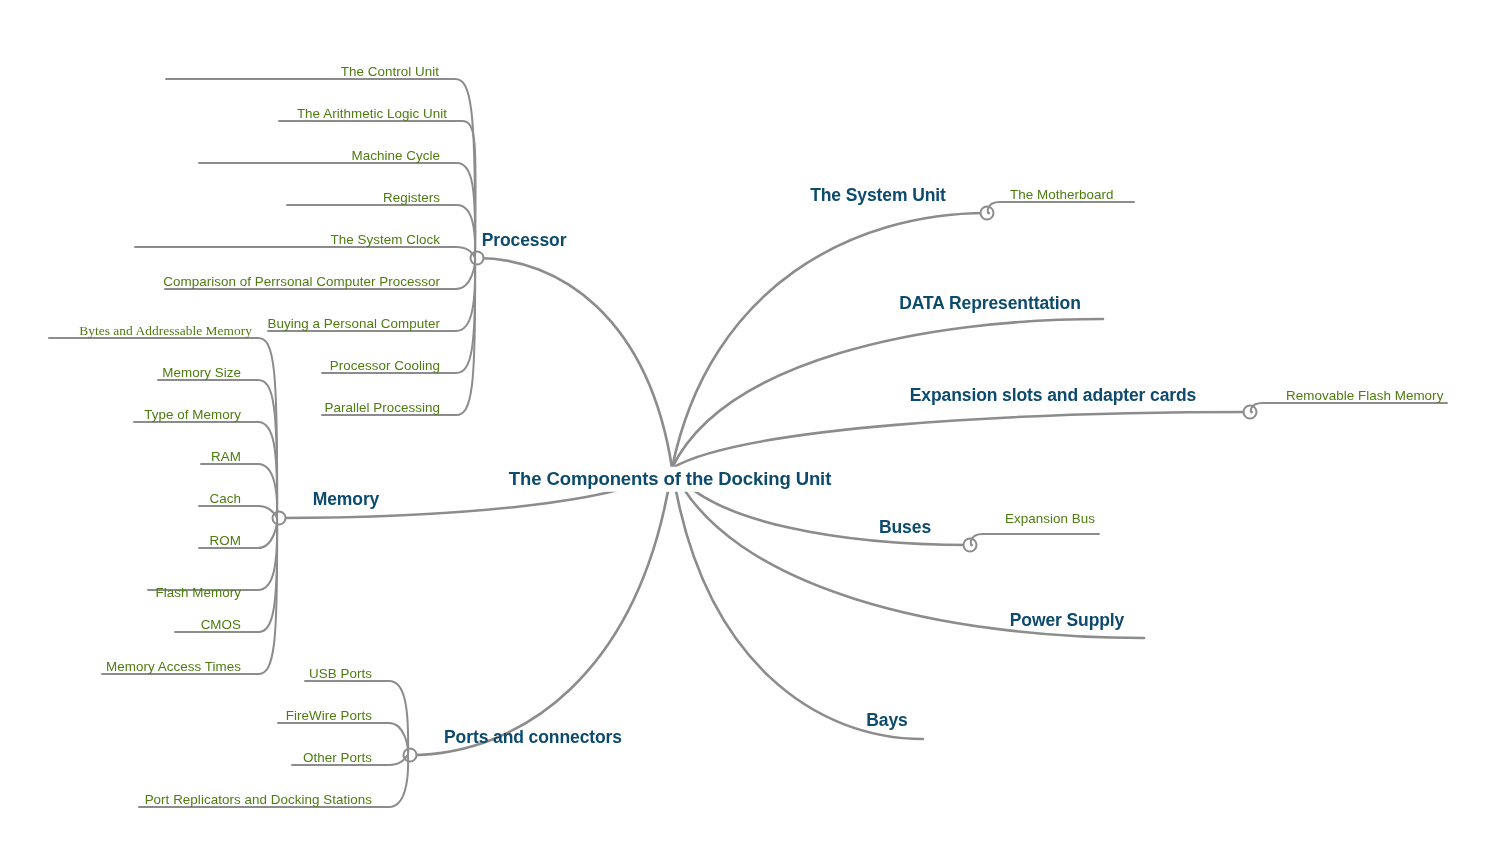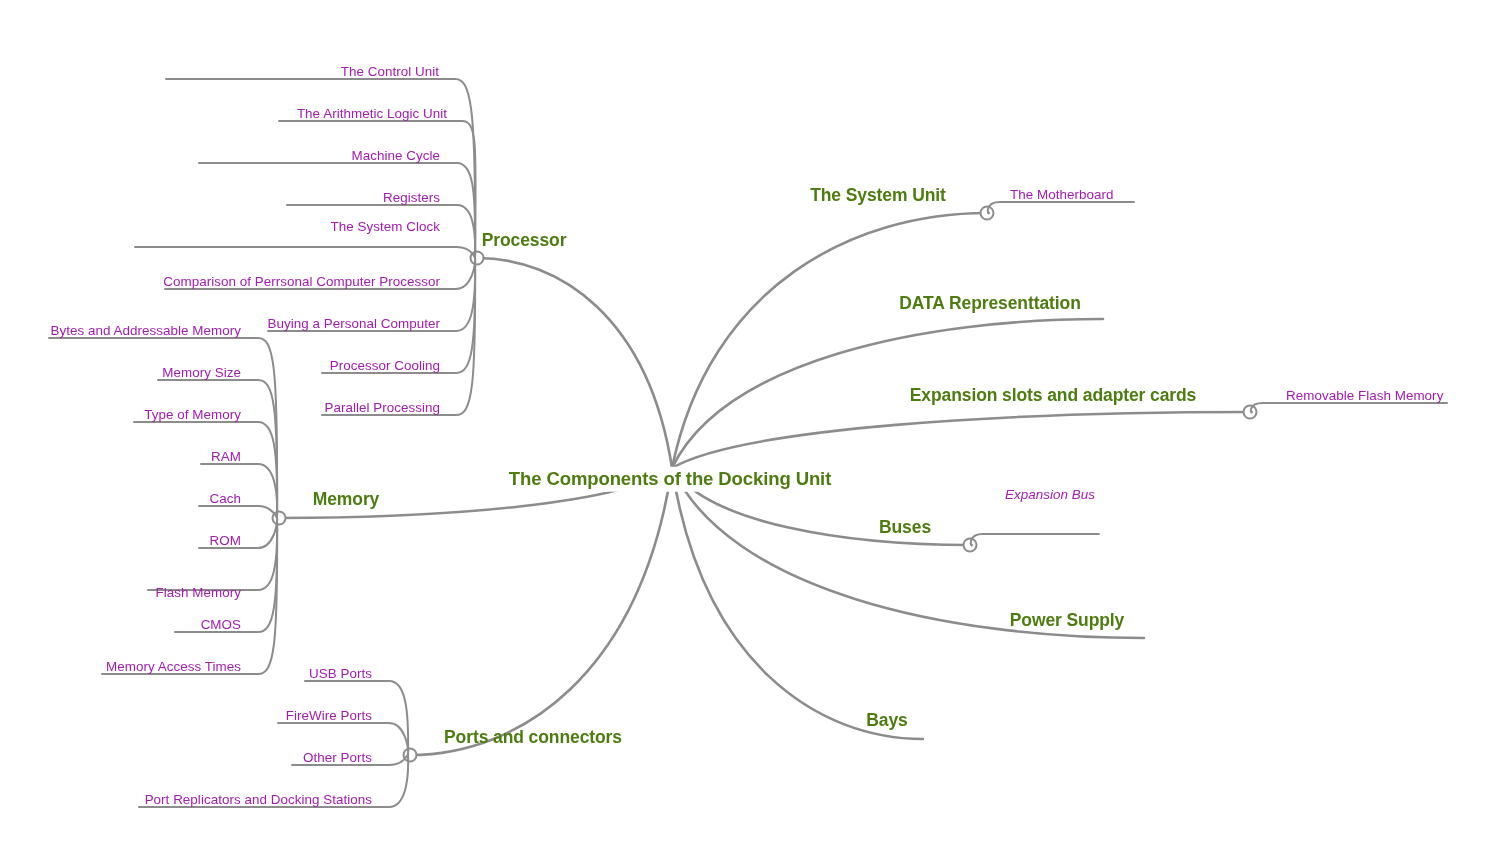--- a/index.html
+++ b/index.html
@@ -36,37 +36,37 @@
     stroke-width: 2.6;
   }
   .node-dot {
     fill: #ffffff;
     stroke: #8c8c8c;
     stroke-width: 2;
   }
   .label {
     position: absolute;
     white-space: nowrap;
-    color: #4d7c0f;
+    color: #0c4a6e;
     line-height: 1;
   }
   .label.root {
     font-size: 18.5px;
     font-weight: bold;
     letter-spacing: -0.1px;
   }
   .label.lvl1 {
     font-size: 17.5px;
     font-weight: bold;
     letter-spacing: -0.1px;
   }
   .label.leaf {
     font-size: 13.4px;
     font-weight: normal;
-    color: #a21caf;
+    color: #4d7c0f;
     letter-spacing: 0.05px;
   }
   .label.anchor-end {
     transform: translateX(-100%);
   }
   .label.anchor-mid {
     transform: translateX(-50%);
   }
 </style>
 </head>
@@ -114,44 +114,44 @@
       <path d="M 972 545 C 971 547.8, 967 534, 983 534 L 1099 534" class="edge"></path>
       <path d="M 672 468 C 728.64 590.4, 945.76 638, 1144 638" class="edge edge-thick"></path>
       <path d="M 672 468 C 702.12 663.12, 817.5799999999999 739, 923 739" class="edge edge-thick"></path>
     </svg>
   <div id="labels">
       <div class="label lvl1 anchor-mid" style="left: 524px; top: 232px;">Processor</div>
       <div class="label leaf anchor-end" style="left: 439px; top: 65px;">The Control Unit</div>
       <div class="label leaf anchor-end" style="left: 447px; top: 107px;">The Arithmetic Logic Unit</div>
       <div class="label leaf anchor-end" style="left: 440px; top: 149px;">Machine Cycle</div>
       <div class="label leaf anchor-end" style="left: 440px; top: 191px;">Registers</div>
-      <div class="label leaf anchor-end" style="left: 440px; top: 220px;">The System Clock</div>
+      <div class="label leaf anchor-end" style="left: 440px; top: 233px;">The System Clock</div>
       <div class="label leaf anchor-end" style="left: 440px; top: 275px;">Comparison of Perrsonal Computer Processor</div>
       <div class="label leaf anchor-end" style="left: 440px; top: 317px;">Buying a Personal Computer</div>
       <div class="label leaf anchor-end" style="left: 440px; top: 359px;">Processor Cooling</div>
       <div class="label leaf anchor-end" style="left: 440px; top: 401px;">Parallel Processing</div>
       <div class="label lvl1 anchor-mid" style="left: 346px; top: 491px;">Memory</div>
-      <div class="label leaf anchor-end" style="left: 241px; top: 324px;">Bytes and Addressable Memory</div>
+      <div class="label leaf anchor-end" style="left: 252px; top: 324px; font-family: Liberation Serif, serif;">Bytes and Addressable Memory</div>
       <div class="label leaf anchor-end" style="left: 241px; top: 366px;">Memory Size</div>
       <div class="label leaf anchor-end" style="left: 241px; top: 408px;">Type of Memory</div>
       <div class="label leaf anchor-end" style="left: 241px; top: 450px;">RAM</div>
       <div class="label leaf anchor-end" style="left: 241px; top: 492px;">Cach</div>
       <div class="label leaf anchor-end" style="left: 241px; top: 534px;">ROM</div>
       <div class="label leaf anchor-end" style="left: 241px; top: 576px; margin-top: 10px;">Flash Memory</div>
       <div class="label leaf anchor-end" style="left: 241px; top: 618px;">CMOS</div>
       <div class="label leaf anchor-end" style="left: 241px; top: 660px;">Memory Access Times</div>
       <div class="label lvl1 anchor-mid" style="left: 533px; top: 729px; text-align: right;">Ports and connectors</div>
       <div class="label leaf anchor-end" style="left: 372px; top: 667px;">USB Ports</div>
       <div class="label leaf anchor-end" style="left: 372px; top: 709px;">FireWire Ports</div>
       <div class="label leaf anchor-end" style="left: 372px; top: 751px;">Other Ports</div>
       <div class="label leaf anchor-end" style="left: 372px; top: 793px;">Port Replicators and Docking Stations</div>
       <div class="label lvl1 anchor-mid" style="left: 878px; top: 187px;">The System Unit</div>
       <div class="label leaf" style="left: 1010px; top: 188px;">The Motherboard</div>
       <div class="label lvl1 anchor-mid" style="left: 990px; top: 295px;">DATA Representtation</div>
       <div class="label lvl1 anchor-mid" style="left: 1053px; top: 387px;">Expansion slots and adapter cards</div>
       <div class="label leaf" style="left: 1286px; top: 389px;">Removable Flash Memory</div>
       <div class="label lvl1 anchor-mid" style="left: 905px; top: 519px;">Buses</div>
-      <div class="label leaf" style="left: 1005px; top: 488px; font-style: italic;">Expansion Bus</div>
+      <div class="label leaf" style="left: 1005px; top: 512px;">Expansion Bus</div>
       <div class="label lvl1 anchor-mid" style="left: 1067px; top: 612px;">Power Supply</div>
       <div class="label lvl1 anchor-mid" style="left: 887px; top: 712px;">Bays</div>
       <div class="label root anchor-mid" style="left: 670px; top: 479px; background: rgb(255, 255, 255); padding: 3px 7px; margin-left: 0px; transform: translate(-50%, -50%);">The Components of the Docking Unit</div>
     </div>
 </div>
 
 </body></html>

